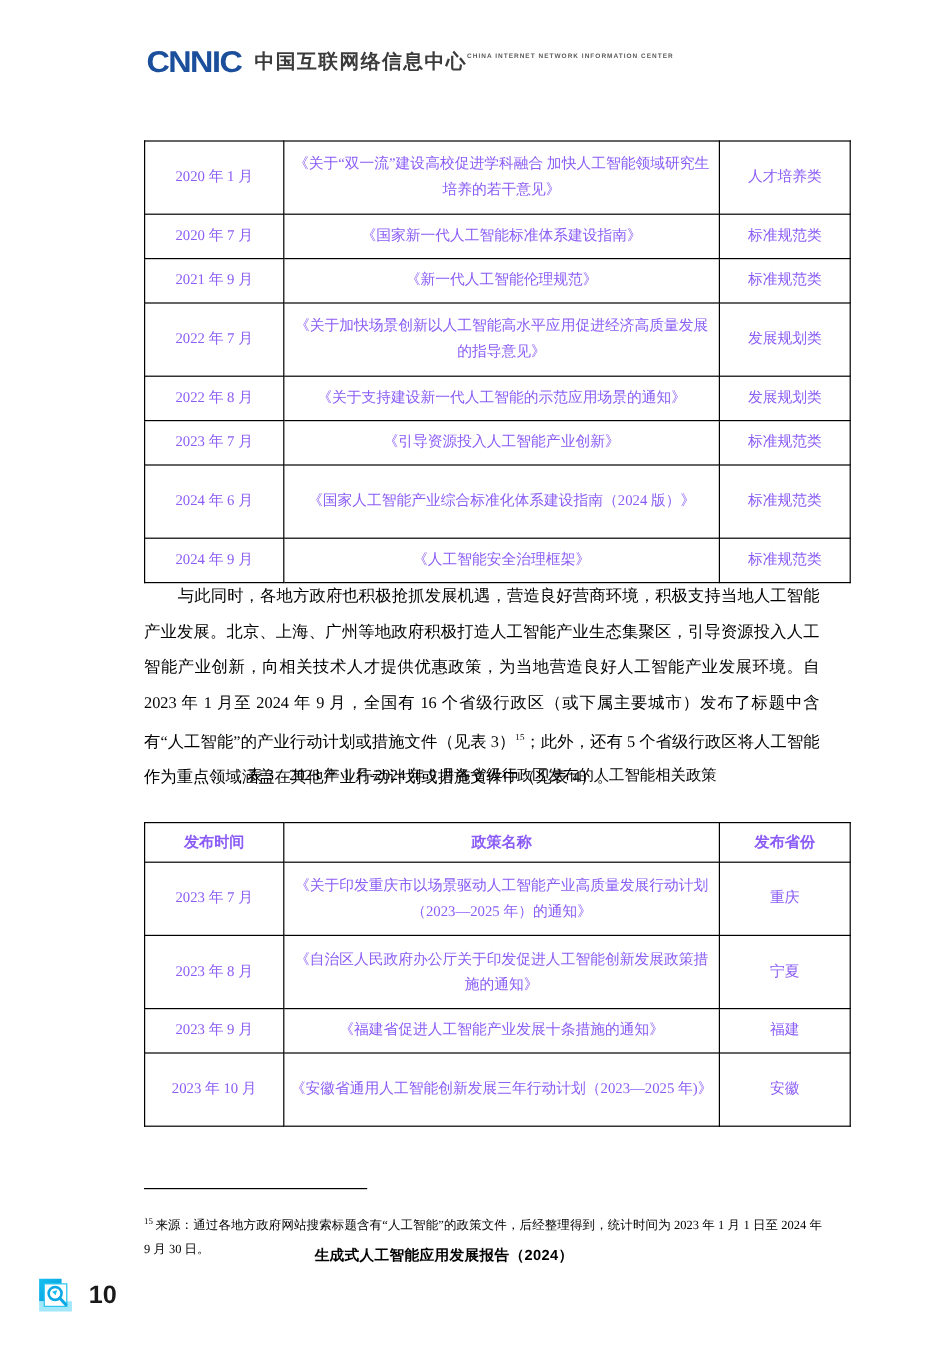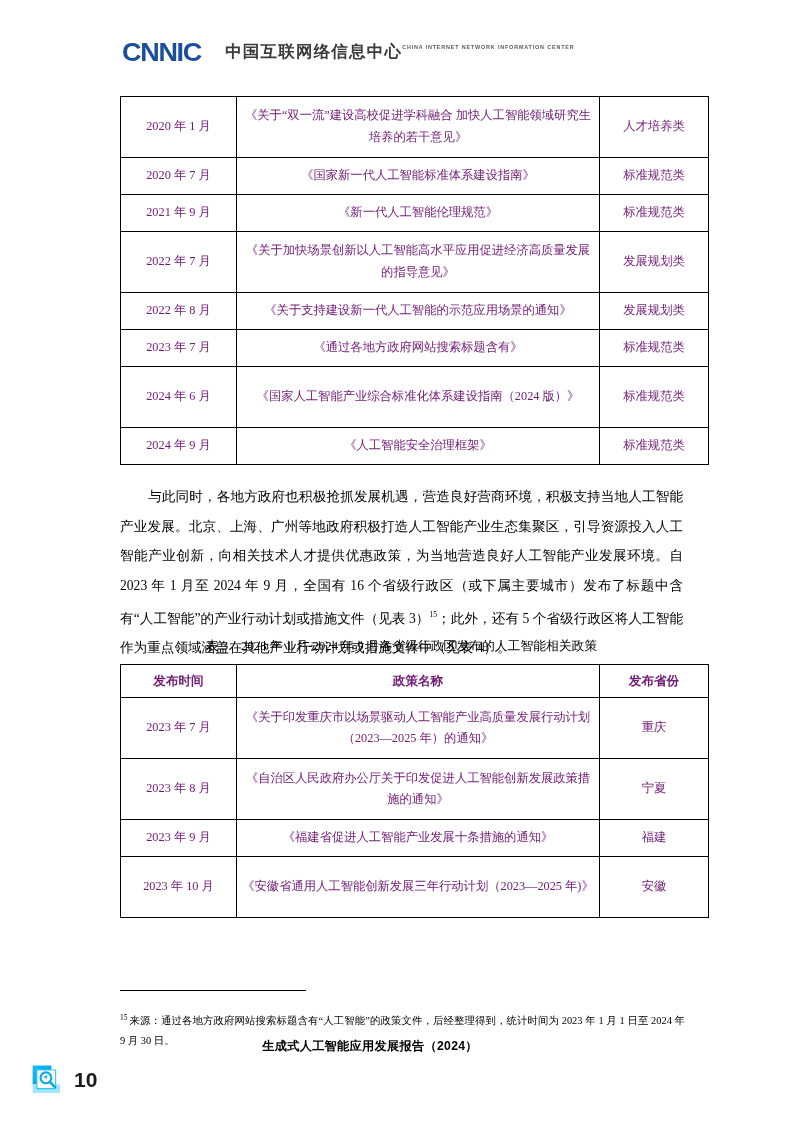--- a/index.html
+++ b/index.html
@@ -23,21 +23,21 @@
     box-sizing: border-box;
   }
 
   
   .header {
     position: absolute;
     left: 122px;
     top: 40px;
     display: flex;
     align-items: center;
-    gap: 22px;
+    gap: 9px;
   }
   .logo-mark {
     font-family: "Liberation Sans", sans-serif;
     font-weight: bold;
     font-size: 25px;
     letter-spacing: -1.2px;
     color: #1b4f9c;
     line-height: 1;
     transform: scaleX(1.08);
     transform-origin: left center;
@@ -64,21 +64,22 @@
     letter-spacing: 0.85px;
     line-height: 1.2;
     margin-top: 1px;
   }
 
   
   table.doc-table {
     border-collapse: collapse;
     table-layout: fixed;
     font-size: 12.3px;
-    color: #701a75;
+    color: #8b5cf6;
+    margin-top: 21px;
   }
   table.doc-table td, table.doc-table th {
     border: 1px solid #000000;
     text-align: center;
     vertical-align: middle;
     padding: 3px 4px;
     font-weight: normal;
     line-height: 1.75;
   }
   table.doc-table th {
@@ -232,21 +233,21 @@
         <td class="c-name">《关于加快场景创新以人工智能高水平应用促进经济高质量发展的指导意见》</td>
         <td class="c-type">发展规划类</td>
       </tr>
       <tr class="row-short">
         <td class="c-date">2022 年 8 月</td>
         <td class="c-name">《关于支持建设新一代人工智能的示范应用场景的通知》</td>
         <td class="c-type">发展规划类</td>
       </tr>
       <tr class="row-short">
         <td class="c-date">2023 年 7 月</td>
-        <td class="c-name">《通过各地方政府网站搜索标题含有》</td>
+        <td class="c-name">《引导资源投入人工智能产业创新》</td>
         <td class="c-type">标准规范类</td>
       </tr>
       <tr class="row-tall">
         <td class="c-date">2024 年 6 月</td>
         <td class="c-name">《国家人工智能产业综合标准化体系建设指南（2024 版）》</td>
         <td class="c-type">标准规范类</td>
       </tr>
       <tr class="row-short">
         <td class="c-date">2024 年 9 月</td>
         <td class="c-name">《人工智能安全治理框架》</td>

